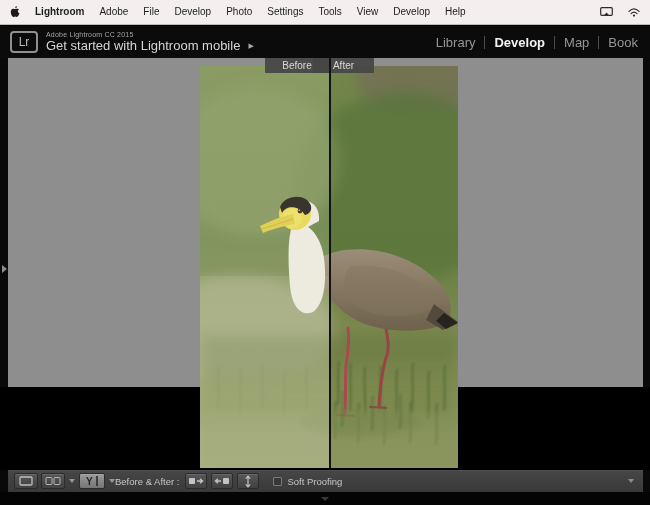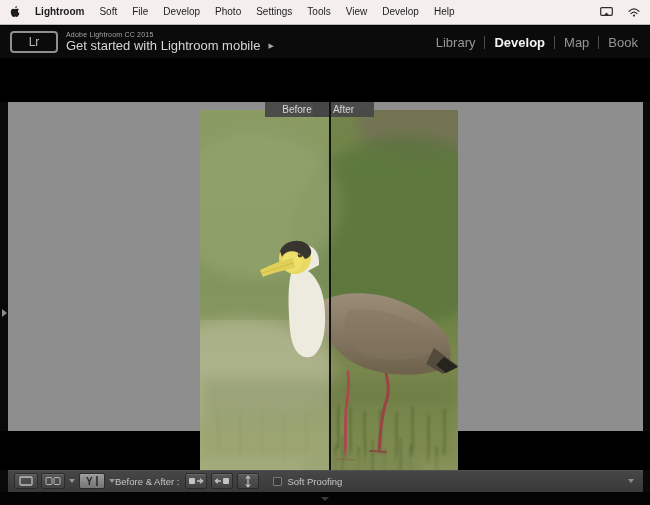--- a/index.html
+++ b/index.html
@@ -21,34 +21,34 @@
               background:linear-gradient(#dedbda,#c7c4c3); display:flex; align-items:center; }
   .lights { position:absolute; left:8px; top:2px; display:flex; gap:8px; }
   .light { width:9px; height:9px; border-radius:50%; border:0.5px solid rgba(0,0,0,.15); }
   .wtitle { margin:0 auto; font-size:10px; color:#3d3d3d; display:flex; align-items:center; gap:4px; line-height:13px; }
   .docicon { width:8px; height:10px; background:#2e3640; border-radius:1px; position:relative; }
   .docicon:after { content:""; position:absolute; left:1px; top:1px; width:6px; height:2px; background:#55606c; }
 
   
   .appheader { position:absolute; top:26px; left:0; width:100%; height:32px; background:#0b0b0b;
                display:flex; align-items:center; }
-  .logobox { margin-left:10px; width:48px; height:22px; border:2px solid #8f8f8f; border-radius:4px;
+  .logobox { margin-left:10px; width:28px; height:22px; border:2px solid #8f8f8f; border-radius:4px;
              color:#bcbcbc; font-size:12px; display:flex; align-items:center; justify-content:center; }
   .plate { margin-left:8px; display:flex; flex-direction:column; justify-content:center; }
   .plate .small { font-size:7px; color:#a6a6a6; letter-spacing:.2px; }
   .taglinerow { display:flex; align-items:center; gap:8px; cursor:pointer; }
   .tagline { font-size:13px; color:#d6d6d6; }
   .tarrow { font-size:7px; color:#a8a8a8; }
   .modules { margin-left:auto; margin-right:3px; display:flex; align-items:center; font-size:13px; color:#969696; }
   .module { padding:0 9px; cursor:pointer; }
   .module.active { color:#f4f4f4; font-weight:bold; }
   .msep { width:1px; height:13px; background:#4c4c4c; }
 
   
-  .workspace { position:absolute; top:58px; left:0; width:100%; height:329px; background:#8e8e8e;margin-top:44px; }
+  .workspace { position:absolute; top:58px; left:0; width:100%; height:329px; background:#8e8e8e; }
   .lstrip { position:absolute; left:0; top:0; width:8px; height:100%; background:#090909; }
   .rstrip { position:absolute; right:0; top:0; width:7px; height:100%; background:#090909; }
   .ltoggle { position:absolute; left:2px; top:207px; width:0; height:0;
              border-top:4px solid transparent; border-bottom:4px solid transparent;
              border-left:5px solid #8b8b8b; cursor:pointer; }
   .photo { position:absolute; left:200px; top:8px; width:258px; height:402px; }
   .photo svg { display:block; }
   .balabel { position:absolute; top:0; height:15px; background:rgba(70,70,70,.93); color:#d8d8d8;
              font-size:10px; line-height:15px; text-align:center; }
   .before-lbl { left:265px; width:64px; }
@@ -83,21 +83,21 @@
 
 <div id="screen">
 
   <div class="menubar">
     <span class="apple">
       <svg width="10" height="12" viewBox="0 0 10 12">
           <path fill="#1c1c1c" d="M5.3,2.1 C5.3,1.3 5.8,0.5 6.4,0.1 C6.9,0.5 6.8,1.4 6.4,1.9 C6.1,2.2 5.6,2.3 5.3,2.1 Z M8.0,4.6 C8.4,3.9 9.0,3.4 9.0,3.4 C8.3,2.8 7.4,2.7 7.0,2.7 C6.2,2.7 5.7,3.1 5.2,3.1 C4.7,3.1 4.0,2.7 3.3,2.7 C2.0,2.7 0.8,3.8 0.8,5.9 C0.8,8.3 2.4,10.9 3.6,10.9 C4.2,10.9 4.5,10.5 5.2,10.5 C5.9,10.5 6.1,10.9 6.8,10.9 C8.0,10.9 9.2,8.5 9.4,7.2 C8.2,6.8 7.6,5.5 8.0,4.6 Z"></path>
         </svg>
     </span>
     <span class="mitem bold">Lightroom</span>
-    <span class="mitem">Soft</span>
+    <span class="mitem">Adobe</span>
     <span class="mitem">File</span>
     <span class="mitem">Develop</span>
     <span class="mitem">Photo</span>
     <span class="mitem">Settings</span>
     <span class="mitem">Tools</span>
     <span class="mitem">View</span>
     <span class="mitem">Develop</span>
     <span class="mitem">Help</span>
     <span class="mspacer"></span>
     <span class="sicon">

